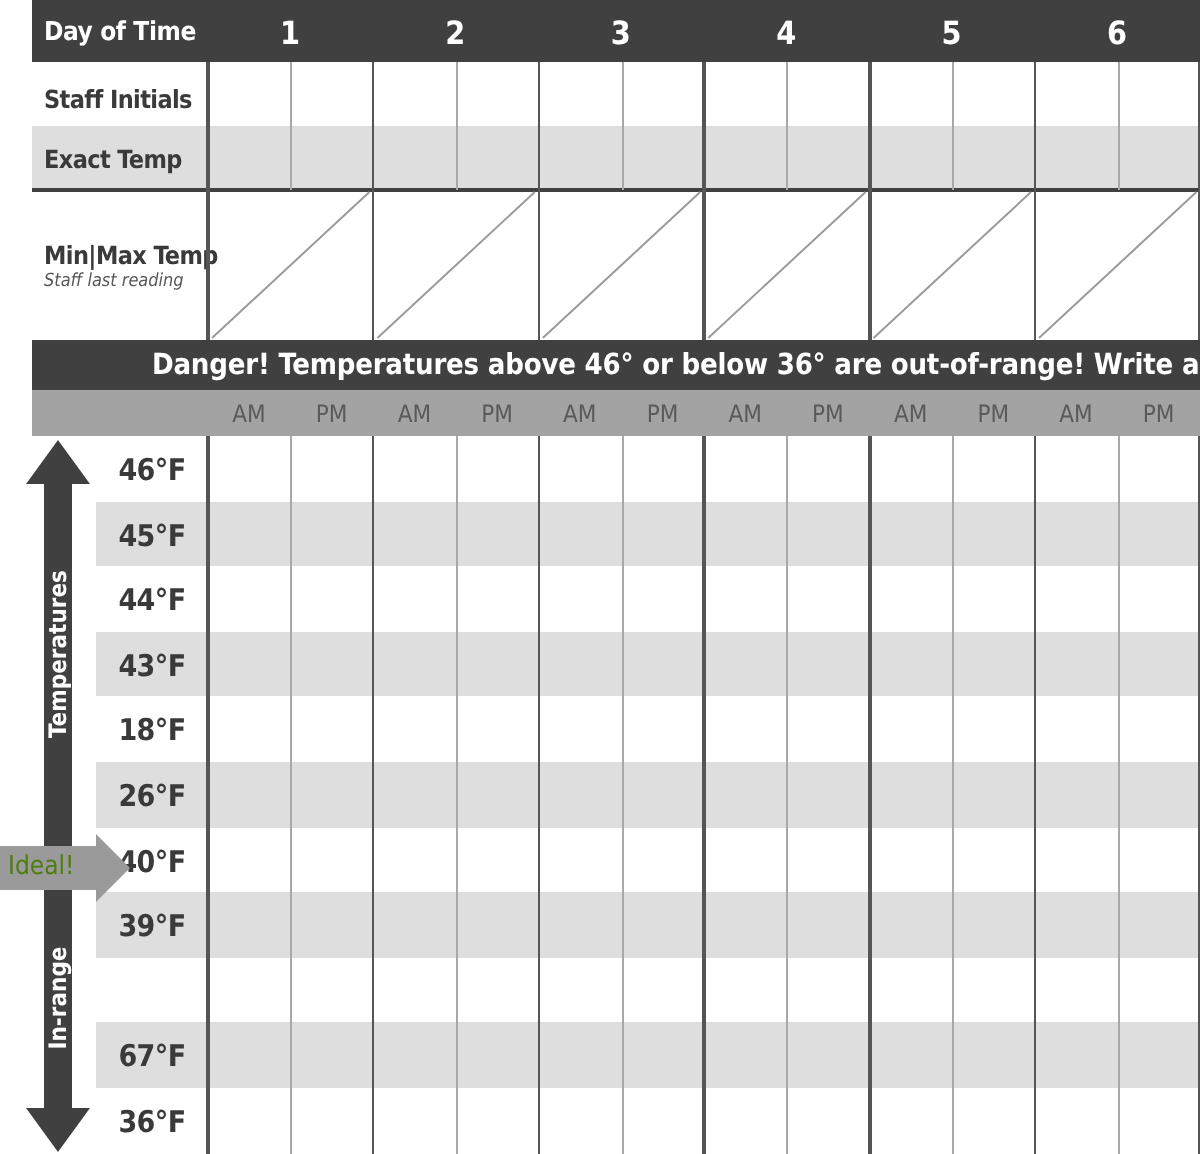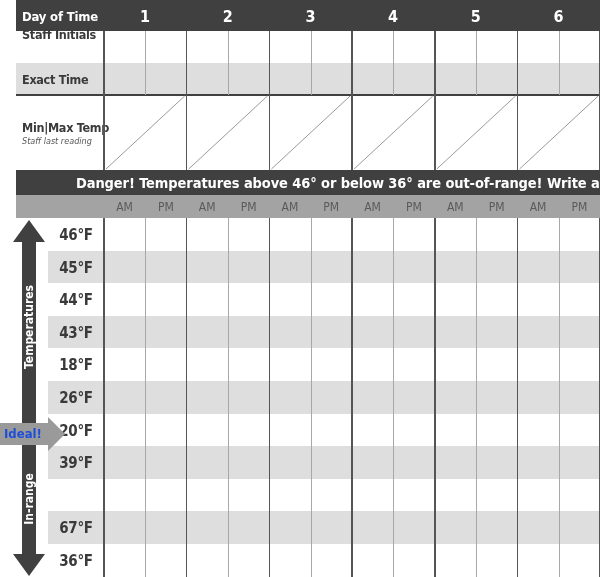--- a/index.html
+++ b/index.html
@@ -30,25 +30,25 @@
   <div class="abs hdr-label">Day of Time</div>
   <div id="day-nums">
       <div class="abs day-num" style="left: 104px;">1</div>
       <div class="abs day-num" style="left: 186.7px;">2</div>
       <div class="abs day-num" style="left: 269.4px;">3</div>
       <div class="abs day-num" style="left: 352.1px;">4</div>
       <div class="abs day-num" style="left: 434.8px;">5</div>
       <div class="abs day-num" style="left: 517.5px;">6</div>
     </div>
 
-  <div class="abs row-label" style="top:18px;height:48px;line-height:33px;">Staff Initials</div>
+  <div class="abs row-label" style="top:33px;height:48px;line-height:33px;">Staff Initials</div>
 
   <div class="abs shade" style="left:104px;top:63px;width:496px;height:31px;"></div>
   <div class="abs shade" style="left:16px;top:63px;width:88px;height:31px;"></div>
-  <div class="abs row-label" style="top:63px;height:32px;line-height:34px;">Exact Time</div>
+  <div class="abs row-label" style="top:63px;height:32px;line-height:34px;">Exact Temp</div>
   <div class="abs hline" style="left:16px;top:94px;width:584px;"></div>
 
   <div class="abs row-label" style="top:120px;font-size:12.5px;">Min|Max Temp</div>
   <div class="abs" style="left:22px;top:136px;font-size:9px;font-style:italic;color:#555;white-space:nowrap;">Staff last reading</div>
   <svg class="abs" style="left:0;top:95px;" width="600" height="75" id="diag-svg">
       <line x1="106" y1="74" x2="184.7" y2="1" stroke="#9a9a9a" stroke-width="1"></line>
       <line x1="188.7" y1="74" x2="267.4" y2="1" stroke="#9a9a9a" stroke-width="1"></line>
       <line x1="271.4" y1="74" x2="350.09999999999997" y2="1" stroke="#9a9a9a" stroke-width="1"></line>
       <line x1="354.1" y1="74" x2="432.8" y2="1" stroke="#9a9a9a" stroke-width="1"></line>
       <line x1="436.8" y1="74" x2="515.5" y2="1" stroke="#9a9a9a" stroke-width="1"></line>
@@ -149,21 +149,21 @@
       <div class="abs" style="left: 186.7px; top: 381px; width: 41.35px; height: 32.6px;"></div>
       <div class="abs" style="left: 228.05px; top: 381px; width: 41.35px; height: 32.6px;"></div>
       <div class="abs" style="left: 269.4px; top: 381px; width: 41.35px; height: 32.6px;"></div>
       <div class="abs" style="left: 310.75px; top: 381px; width: 41.35px; height: 32.6px;"></div>
       <div class="abs" style="left: 352.1px; top: 381px; width: 41.35px; height: 32.6px;"></div>
       <div class="abs" style="left: 393.45px; top: 381px; width: 41.35px; height: 32.6px;"></div>
       <div class="abs" style="left: 434.8px; top: 381px; width: 41.35px; height: 32.6px;"></div>
       <div class="abs" style="left: 476.15px; top: 381px; width: 41.35px; height: 32.6px;"></div>
       <div class="abs" style="left: 517.5px; top: 381px; width: 41.35px; height: 32.6px;"></div>
       <div class="abs" style="left: 558.85px; top: 381px; width: 41.35px; height: 32.6px;"></div>
-      <div class="abs temp-label" style="top: 413.6px; height: 32.6px; line-height: 34.6px;">20°F</div>
+      <div class="abs temp-label" style="top: 413.6px; height: 32.6px; line-height: 34.6px;">40°F</div>
       <div class="abs" style="left: 104px; top: 413.6px; width: 41.35px; height: 32.6px;"></div>
       <div class="abs" style="left: 145.35px; top: 413.6px; width: 41.35px; height: 32.6px;"></div>
       <div class="abs" style="left: 186.7px; top: 413.6px; width: 41.35px; height: 32.6px;"></div>
       <div class="abs" style="left: 228.05px; top: 413.6px; width: 41.35px; height: 32.6px;"></div>
       <div class="abs" style="left: 269.4px; top: 413.6px; width: 41.35px; height: 32.6px;"></div>
       <div class="abs" style="left: 310.75px; top: 413.6px; width: 41.35px; height: 32.6px;"></div>
       <div class="abs" style="left: 352.1px; top: 413.6px; width: 41.35px; height: 32.6px;"></div>
       <div class="abs" style="left: 393.45px; top: 413.6px; width: 41.35px; height: 32.6px;"></div>
       <div class="abs" style="left: 434.8px; top: 413.6px; width: 41.35px; height: 32.6px;"></div>
       <div class="abs" style="left: 476.15px; top: 413.6px; width: 41.35px; height: 32.6px;"></div>
@@ -292,14 +292,14 @@
   <div class="abs" style="left:29px;top:328px;width:0;height:0;">
     <div class="abs vert-text" style="left:-45px;top:-8px;width:90px;text-align:center;">Temperatures</div>
   </div>
   <div class="abs" style="left:29px;top:500px;width:0;height:0;">
     <div class="abs vert-text" style="left:-35px;top:-8px;width:70px;text-align:center;">In-range</div>
   </div>
 
   <svg class="abs" style="left:0;top:417px;" width="66" height="34">
     <polygon points="0,6 48,6 48,0 65,17 48,34 48,28 0,28" fill="#9a9a9a"></polygon>
   </svg>
-  <div class="abs" style="left:4px;top:423px;height:22px;line-height:22px;font-weight:bold;font-size:13px;color:#1d4ed8;">Ideal!</div>
+  <div class="abs" style="left:4px;top:423px;height:22px;line-height:22px;font-weight:normal;font-size:13px;color:#4d7c0f;">Ideal!</div>
 </div>
 
 </body></html>

